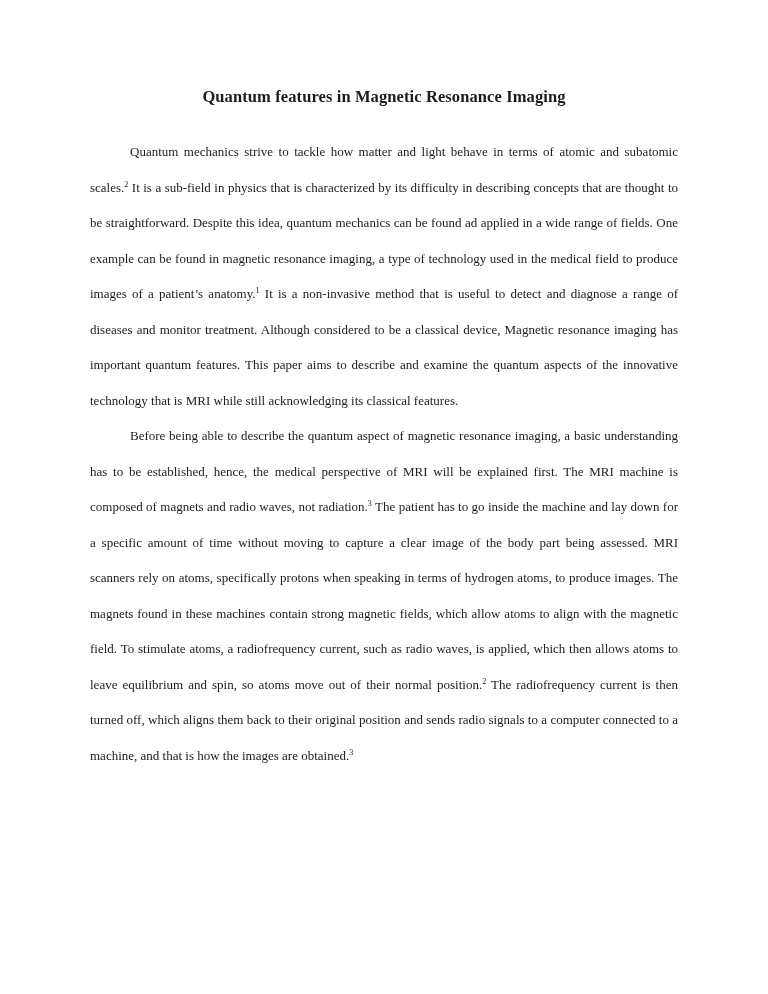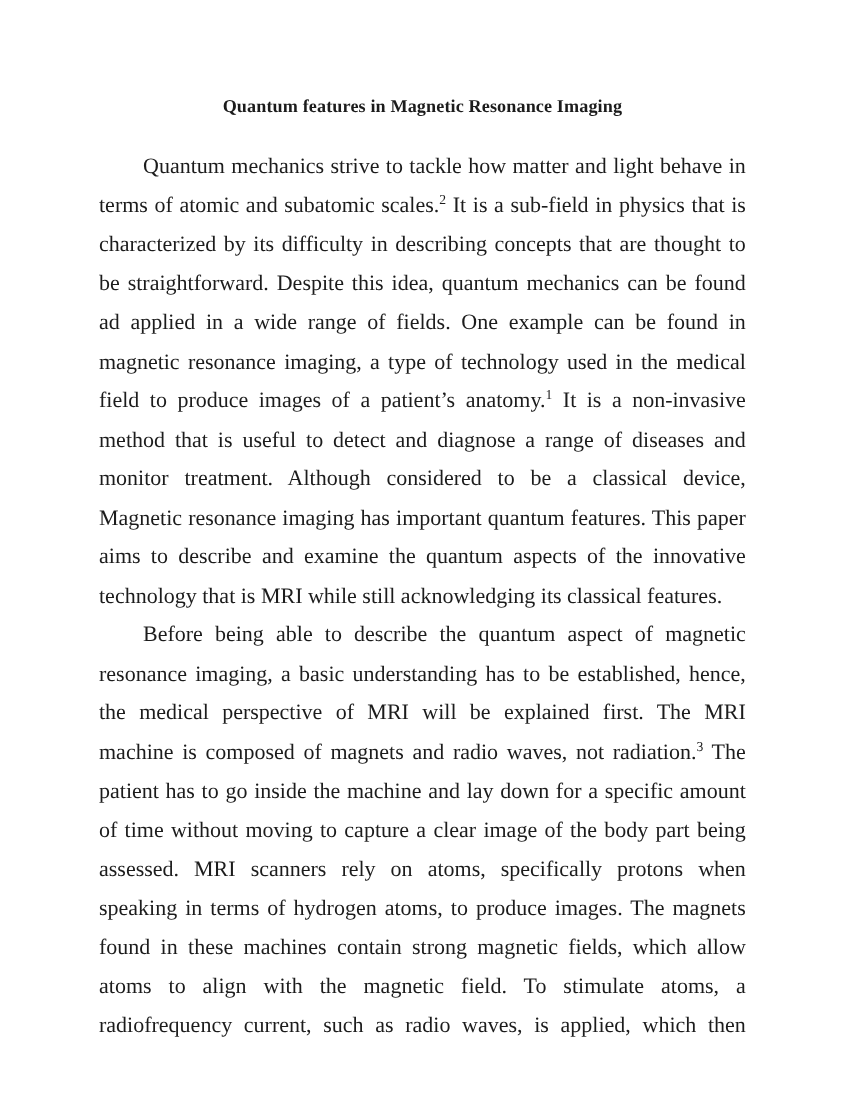--- a/index.html
+++ b/index.html
@@ -25,21 +25,21 @@
     font-weight: 700;
     text-align: center;
     letter-spacing: 0.1px;
   }
   .body-text {
     margin: 0 90px;
     padding-top: 27px;
   }
   .para {
     margin: 0;
-    font-size: 20px;
+    font-size: 13px;
     line-height: 35.5px;
     text-align: justify;
     text-indent: 40px;
   }
   .para sup {
     font-size: 0.62em;
     line-height: 0;
     vertical-align: super;
   }
 </style>

